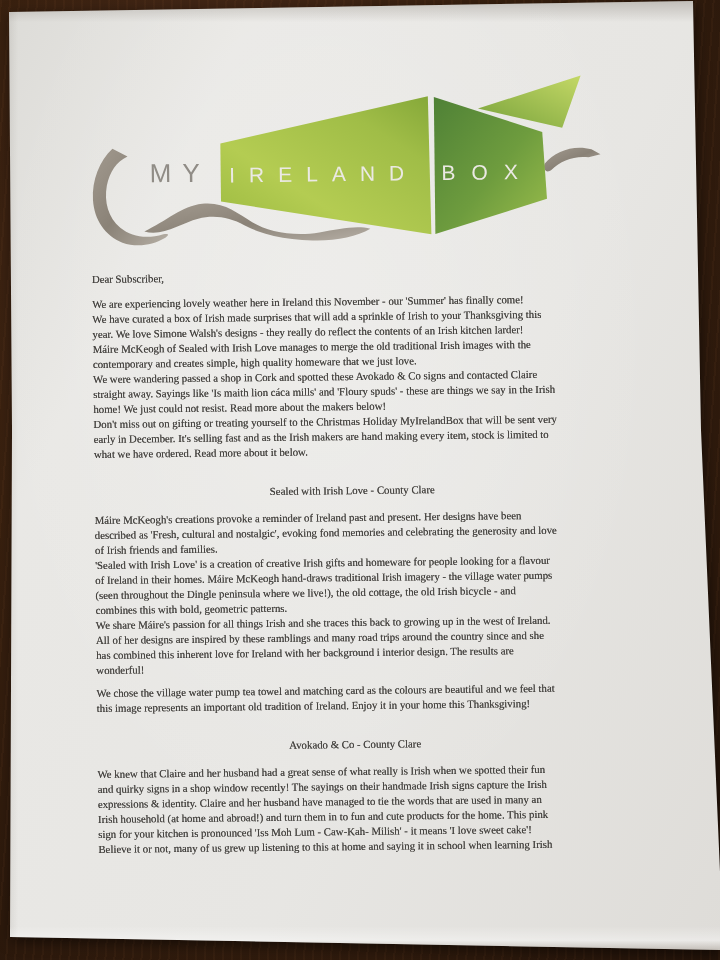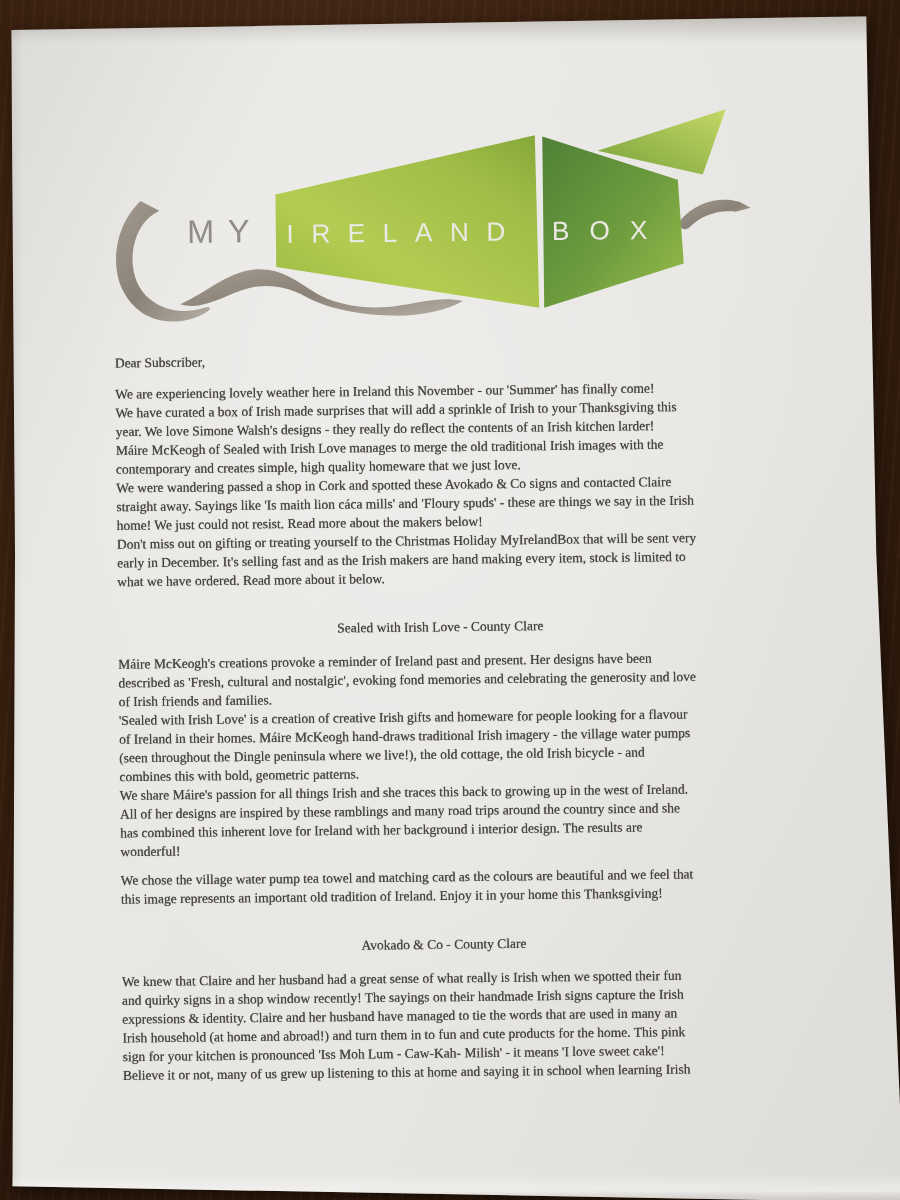--- a/index.html
+++ b/index.html
@@ -13,21 +13,20 @@
   .paper-wrap{
     position:absolute;inset:0;
     filter:drop-shadow(2px 4px 7px rgba(0,0,0,0.55));
   }
   .paper{
     position:absolute;inset:0;
     clip-path:polygon(9px 12px, 693px 1px, 701px 430px, 720px 872px, 720px 950px, 10px 937px, 12px 430px);
     background:
       radial-gradient(ellipse at 45% 35%, rgba(255,255,255,0.25) 0%, rgba(255,255,255,0) 60%),
       linear-gradient(115deg, #dcdbd7 0%, #e9e8e5 22%, #e7e6e3 60%, #dedcd8 100%);
-    margin-top: 12px;
   }
   .edge-shade-top{
     position:absolute;left:0;right:0;top:0;height:26px;
     background:linear-gradient(to bottom, rgba(90,80,70,0.28), rgba(90,80,70,0) 85%);
   }
   .edge-shade-left{
     position:absolute;left:0;top:0;bottom:0;width:20px;
     background:linear-gradient(to right, rgba(90,80,70,0.20), rgba(90,80,70,0) 90%);
   }
   .edge-light-bottom{

